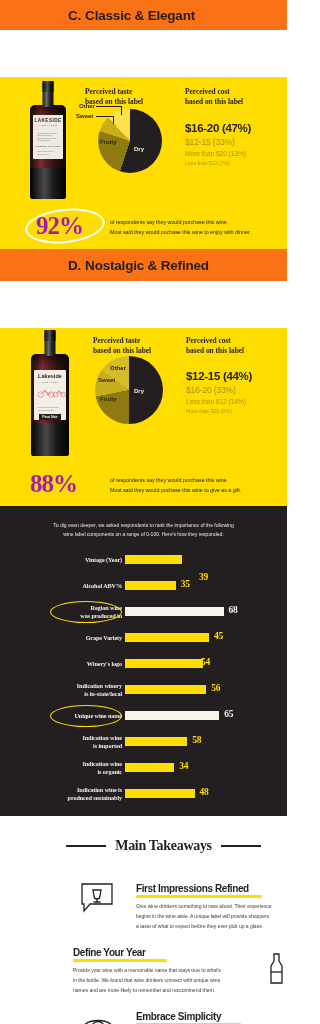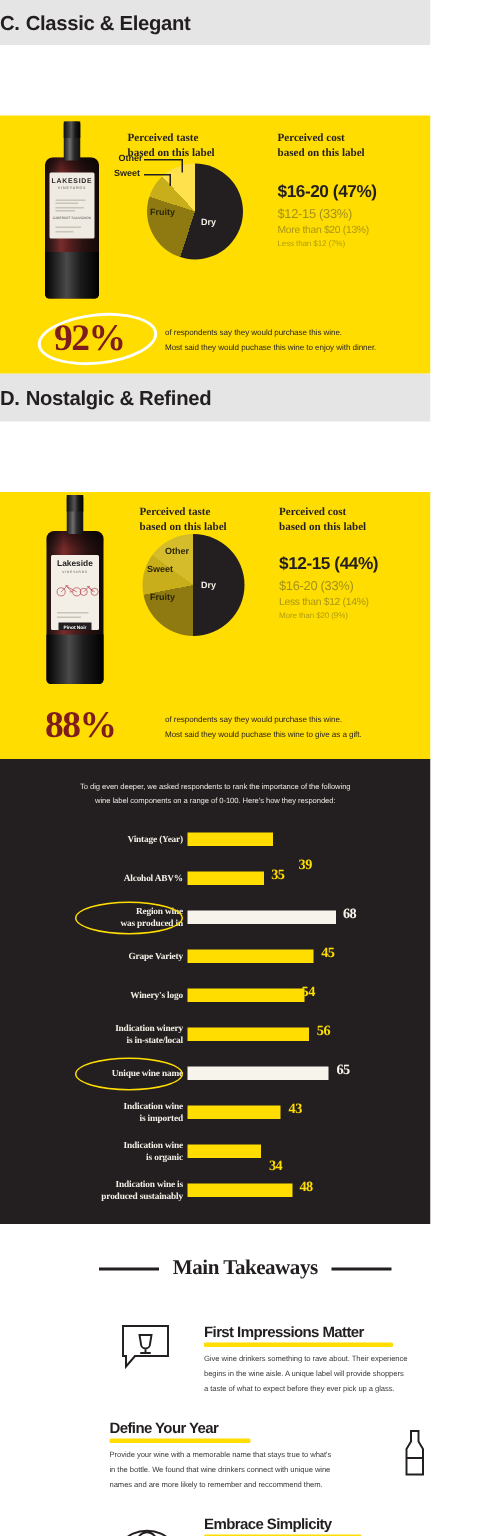--- a/index.html
+++ b/index.html
@@ -6,23 +6,24 @@
   html,body { width:287px; }
   body {
     width:287px; height:1024px;
     font-family:"Liberation Sans", sans-serif;
     background:#ffffff; overflow:hidden;
     position:relative;
   }
 
   
   .sec-head {
-    background:#e5e5e5;
+    background:#f97316;
     height:30px;
     display:flex; align-items:center;
+    padding-left:68px;
   }
   .sec-head .t {
     font-family:"Liberation Sans", sans-serif;
     font-weight:bold; font-size:13.5px;
     color:#231F20; letter-spacing:-0.2px;
   }
   .sec-head .t .ltr { margin-right:4px; }
 
   
   .panel { position:relative; background:#FFDD00;margin-top:47px; }
@@ -100,21 +101,21 @@
   .cost .c1 { font-size:11.5px; font-weight:bold; color:#231F20; letter-spacing:-0.3px; }
   .cost .c2 { font-size:8.6px; color:#8a7c1e; opacity:.78; margin-top:3px; letter-spacing:-0.2px;}
   .cost .c3 { font-size:6.9px; color:#8a7c1e; opacity:.72; margin-top:3px; letter-spacing:-0.2px;}
   .cost .c4 { font-size:5.4px; color:#8a7c1e; opacity:.66; margin-top:3px; letter-spacing:-0.1px;}
 
   
   .pct-row { position:relative; background:#FFDD00; }
   .pct-num {
     position:absolute;
     font-family:"Liberation Serif", serif;
-    font-weight:bold; font-size:25px; color:#7f1d1d;
+    font-weight:bold; font-size:25px; color:#a21caf;
     letter-spacing:-1px;
   }
   .pct-ellipse {
     position:absolute;
     border:2.2px solid #ffffff;
     border-radius:50%;
     transform:rotate(-6deg);
   }
   .pct-text {
     position:absolute;
@@ -389,28 +390,28 @@
         <div class="bar-track" style="width: 145px;">
           <div class="bar-fill hl" style="width: 94.25px;"></div>
         </div>
         <div class="bar-val hl" style="left: 224.25px; top: 6px;">65</div>
       </div>
       <div class="bar-row">
         <div class="bar-label"><span>Indication wine</span><br><span>is imported</span></div>
         <div class="bar-track" style="width: 145px;">
           <div class="bar-fill" style="width: 62.35px;"></div>
         </div>
-        <div class="bar-val" style="left: 192.35px; top: 6px;">43</div>
+        <div class="bar-val" style="left: 192.35px; top: 6px;">58</div>
       </div>
       <div class="bar-row">
         <div class="bar-label"><span>Indication wine</span><br><span>is organic</span></div>
         <div class="bar-track" style="width: 145px;">
           <div class="bar-fill" style="width: 49.3px;"></div>
         </div>
-        <div class="bar-val" style="left: 179.3px; top: 18px;">34</div>
+        <div class="bar-val" style="left: 179.3px; top: 6px;">34</div>
       </div>
       <div class="bar-row">
         <div class="bar-label"><span>Indication wine is</span><br><span>produced sustainably</span></div>
         <div class="bar-track" style="width: 145px;">
           <div class="bar-fill" style="width: 69.6px;"></div>
         </div>
         <div class="bar-val" style="left: 199.6px; top: 6px;">48</div>
       </div>
     </div>
 </div>
@@ -420,21 +421,21 @@
     <div class="rule"></div>
     <div class="t">Main Takeaways</div>
     <div class="rule"></div>
   </div>
 
   <svg class="tk-icon" style="left:40px; top:66px;" width="34" height="32" viewBox="0 0 34 32">
     <path d="M2 2 H32 V22 H10 L4 29 V22 H2 Z"></path>
     <path d="M13 8 H21 L20 14 A3 3 0 0 1 14 14 Z M17 17 V20 M13.5 20 H20.5"></path>
   </svg>
   <div class="tk-item" style="left:96px; top:62px; width:180px;">
-    <div class="tk-title">First Impressions Matter</div>
+    <div class="tk-title">First Impressions Refined</div>
     <div class="tk-underline" style="width:126px;"></div>
     <div class="tk-body">
       <div>Give wine drinkers something to rave about. Their experience</div>
       <div>begins in the wine aisle. A unique label will provide shoppers</div>
       <div>a taste of what to expect before they ever pick up a glass.</div>
     </div>
   </div>
 
   <div class="tk-item" style="left:33px; top:126px; width:196px;">
     <div class="tk-title">Define Your Year</div>

